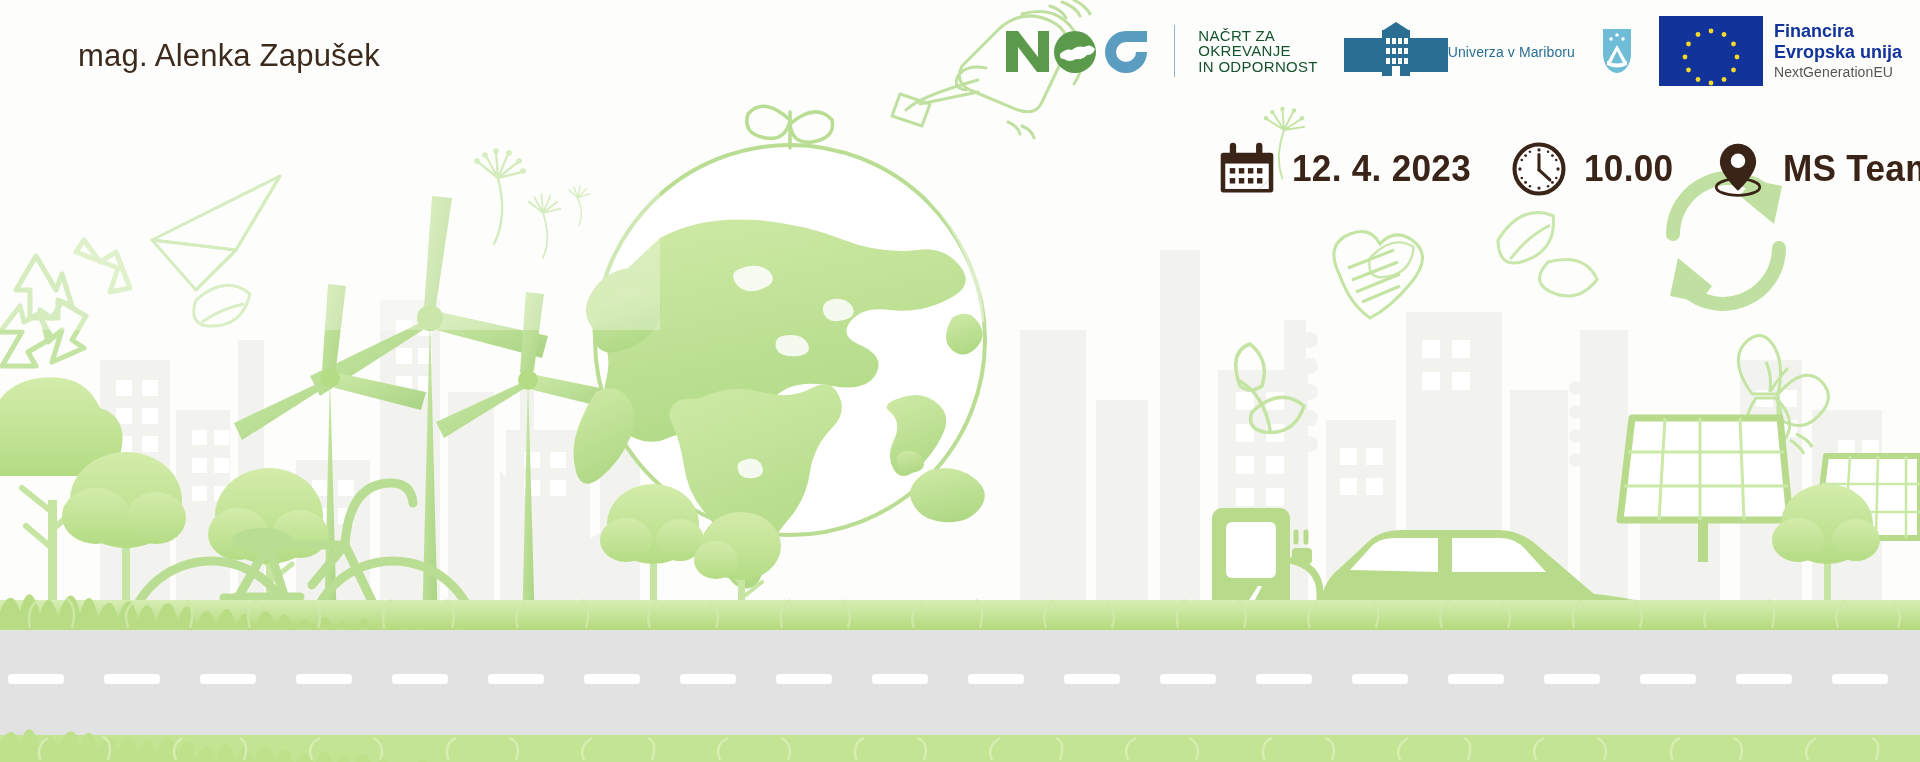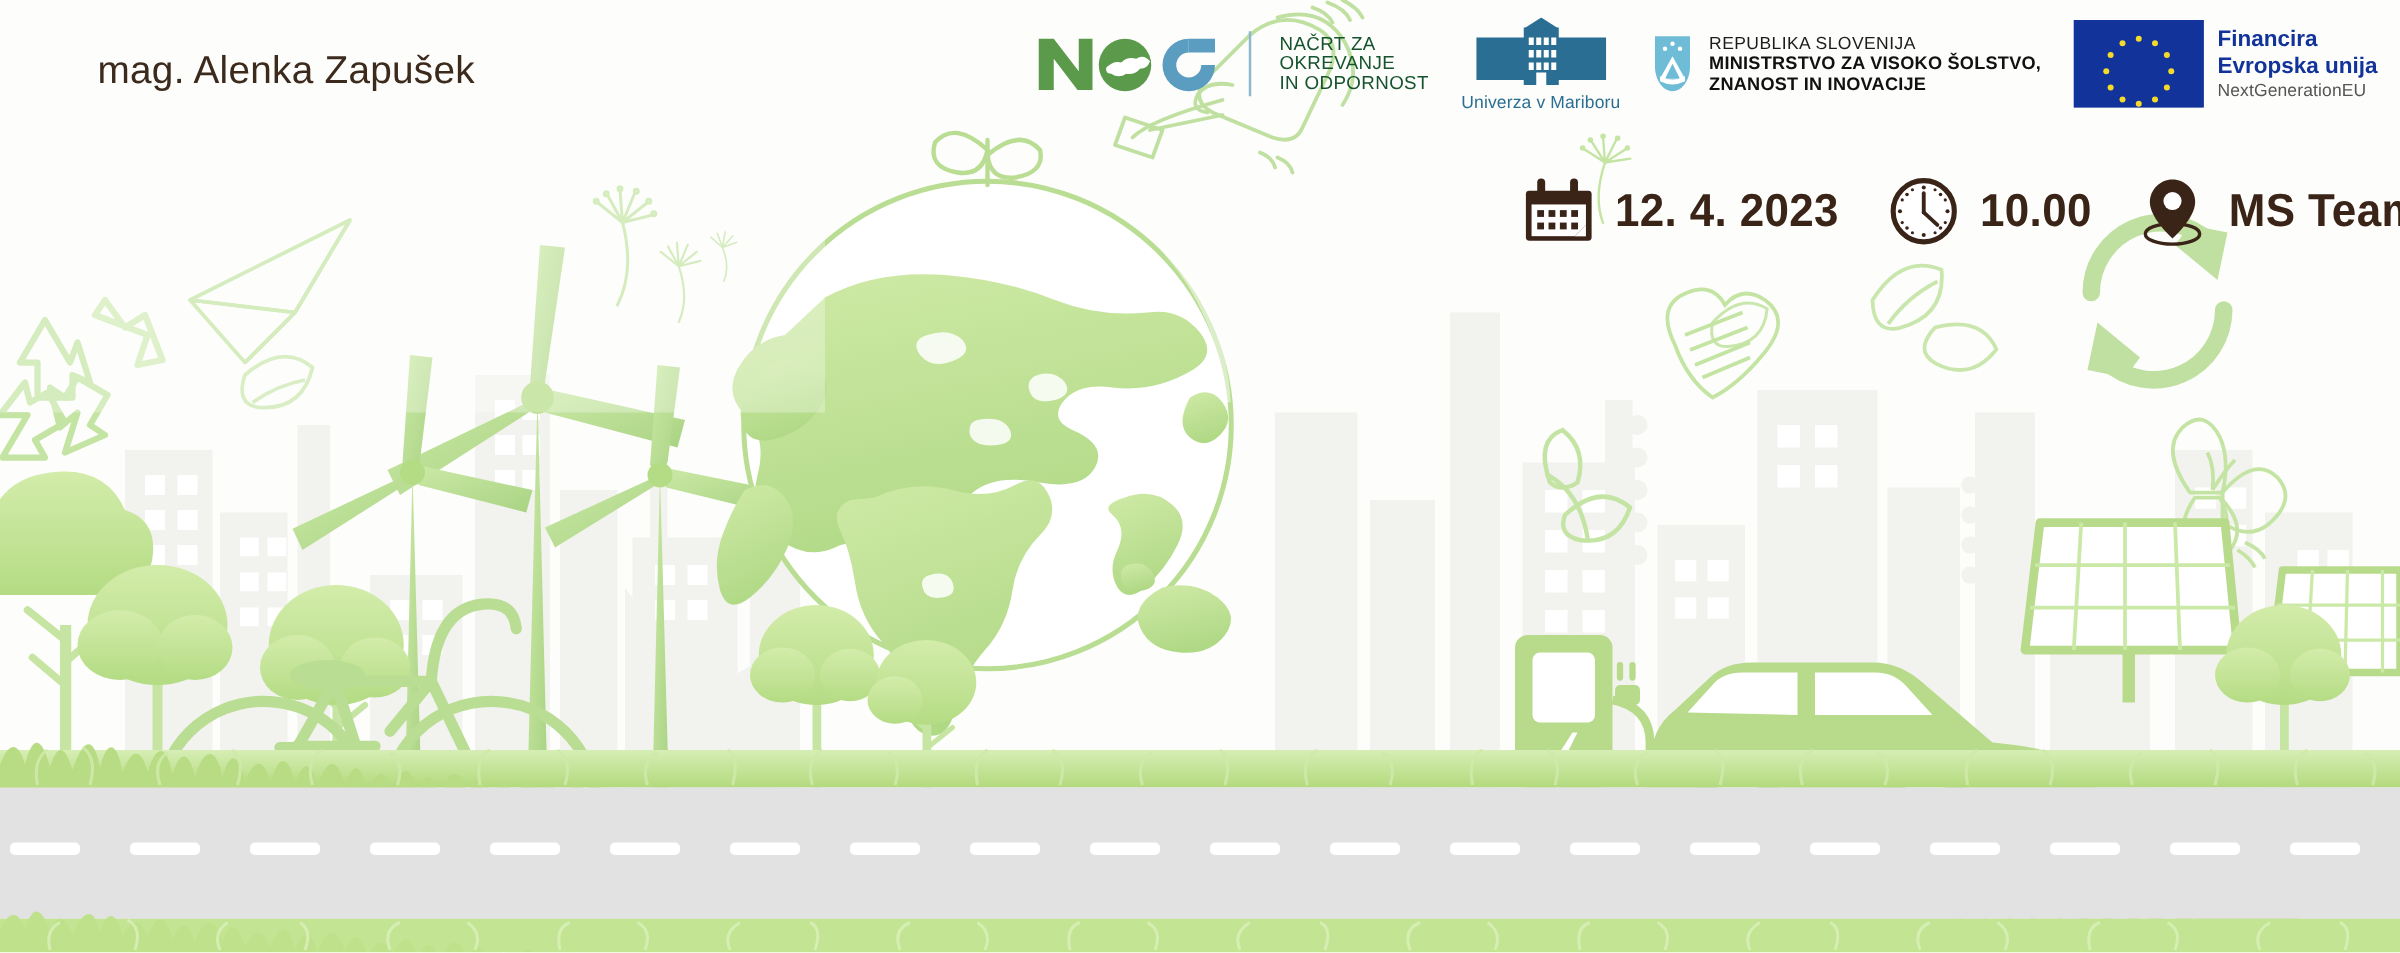--- a/index.html
+++ b/index.html
@@ -95,21 +95,21 @@
     font-family: "Liberation Sans Narrow", "Liberation Sans", sans-serif;
     font-size: 15px;
     font-weight: 400;
     line-height: 15.5px;
     color: #14532d;
     letter-spacing: 0.3px;
     white-space: nowrap;
   }
 
   
-  #logo-um { flex-direction: column; align-items: center; }
+  #logo-um { flex-direction: row; align-items: center; }
   #logo-um .um-caption {
     font-family: "Liberation Sans", sans-serif;
     font-size: 14px;
     color: #2a6f93;
     margin-top: 1px;
     letter-spacing: 0.1px;
     white-space: nowrap;
   }
 
   
@@ -800,25 +800,20 @@
         <path d="M2 2 h28 v26 a14 20 0 0 1 -14 18 a14 20 0 0 1 -14 -18 Z" fill="#6fbcd6"></path>
         <path d="M16 18 L26 36 L6 36 Z" fill="#ffffff"></path>
         <path d="M16 24 L22 36 L10 36 Z" fill="#6fbcd6"></path>
         <path d="M6 34 q10 5 20 0 l0 4 q-10 5 -20 0 Z" fill="#ffffff"></path>
         <g fill="#ffffff">
           <circle cx="16" cy="8" r="1.8"></circle>
             <circle cx="10" cy="12" r="1.8"></circle>
             <circle cx="22" cy="12" r="1.8"></circle>
         </g>
       </svg>
-      <div class="mzvsi-text">
-        <div class="mzvsi-l1">REPUBLIKA SLOVENIJA</div>
-        <div class="mzvsi-l2">MINISTRSTVO ZA VISOKO ŠOLSTVO,</div>
-        <div class="mzvsi-l3">ZNANOST IN INOVACIJE</div>
-      </div>
     </div>
 
     <div class="logo-unit" id="logo-eu">
       <svg class="eu-flag" viewBox="0 0 104 70">
         <rect x="0" y="0" width="104" height="70" fill="#12339a"></rect>
         <g fill="#f5d92b">
           <circle cx="52" cy="15" r="2.4"></circle>
           <circle cx="65" cy="18.5" r="2.4"></circle>
           <circle cx="74.5" cy="28" r="2.4"></circle>
           <circle cx="78" cy="41" r="2.4"></circle>

